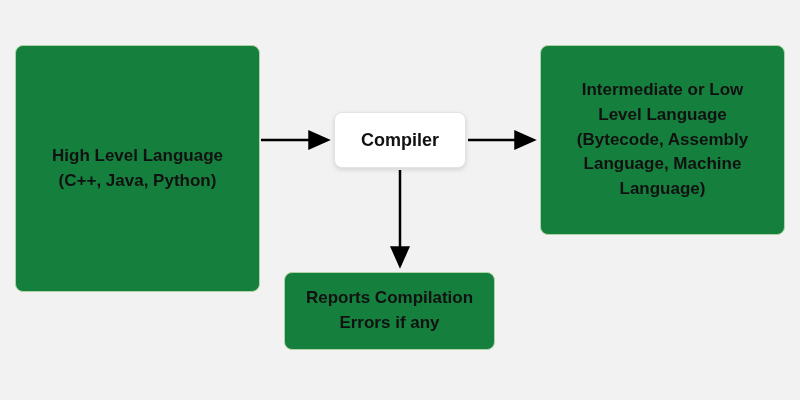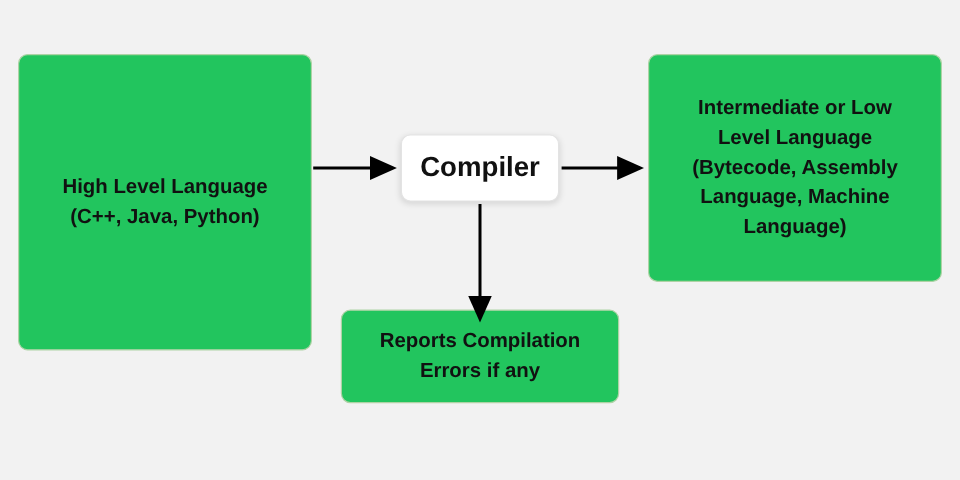--- a/index.html
+++ b/index.html
@@ -27,52 +27,52 @@
     box-sizing: border-box;
     border-radius: 8px;
     font-weight: bold;
     color: #111111;
     font-size: 17px;
     line-height: 1.45;
     white-space: pre-line;
     padding: 8px 10px;
   }
   .node-green {
-    background: #22c55e;
+    background: #15803d;
     border: 1px solid #aed3a5;
   }
   .node-white {
     background: #ffffff;
     border: 1px solid #e3e3e3;
     box-shadow: 0 2px 5px rgba(0,0,0,0.12);
     border-radius: 8px;
   }
   #node-high-level {
     left: 15px;
     top: 45px;
     width: 245px;
     height: 247px;
   }
   #node-compiler {
     left: 334px;
     top: 112px;
     width: 132px;
     height: 56px;
-    font-size: 23px;
+    font-size: 18px;
   }
   #node-output {
     left: 540px;
     top: 45px;
     width: 245px;
     height: 190px;
   }
   #node-errors {
     left: 284px;
-    top: 258px;
-    width: 232px;
+    top: 272px;
+    width: 211px;
     height: 78px;
   }
   svg.arrows {
     position: absolute;
     inset: 0;
     width: 800px;
     height: 400px;
     pointer-events: none;
   }
 </style>

